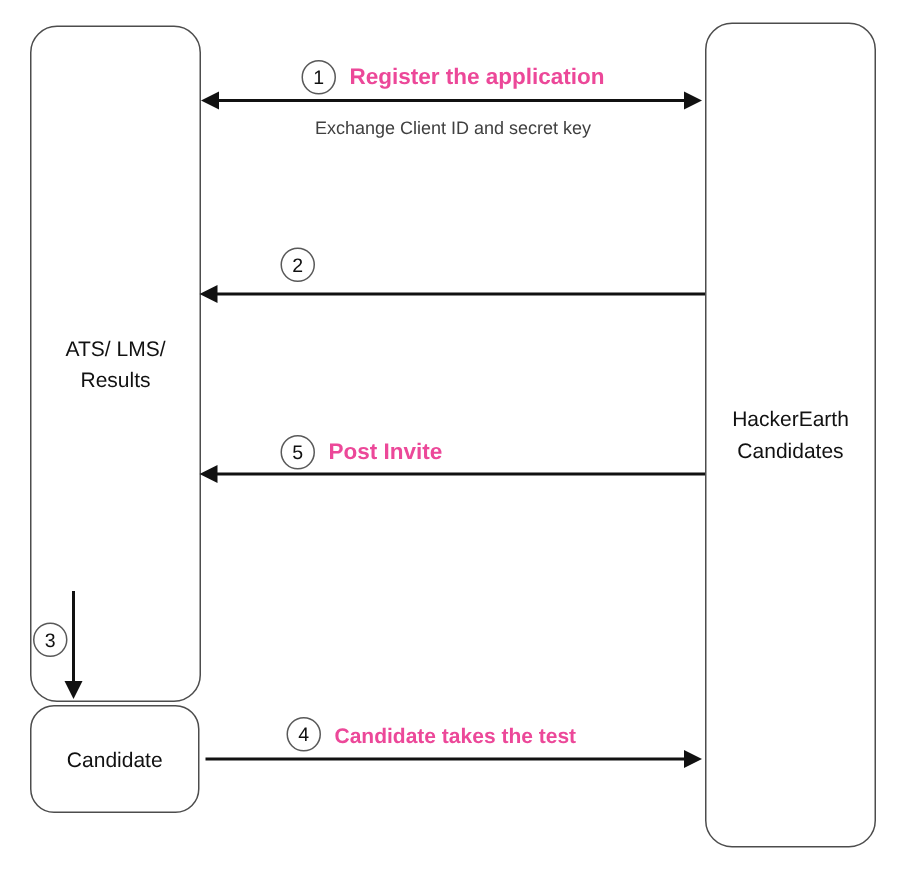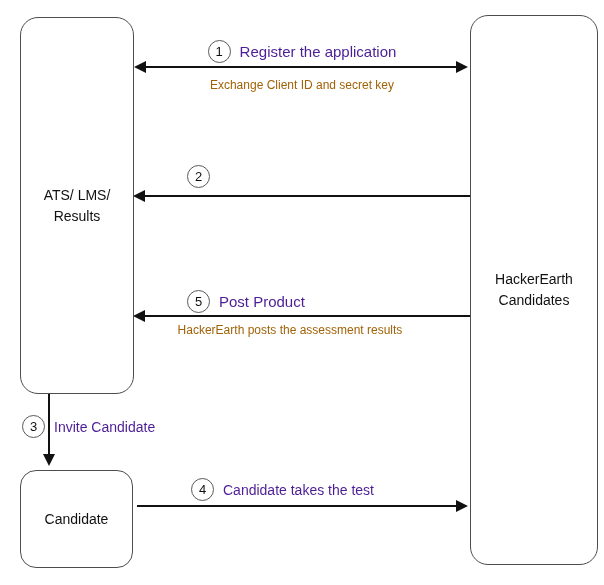--- a/index.html
+++ b/index.html
@@ -46,49 +46,49 @@
     border: 1px solid #595959;
     border-radius: 50%;
     background: #ffffff;
     display: flex;
     align-items: center;
     justify-content: center;
     font-size: 13px;
     color: #111111;
   }
   .msg-title-text {
-    font-weight: normal;
+    font-weight: bold;
     font-size: 15px;
     white-space: nowrap;
-    color: #4c1d95;
+    color: #ec4899;
   }
   .msg-sub {
     position: absolute;
     font-size: 12px;
     line-height: 16px;
     text-align: center;
-    color: #a16207;
+    color: #404040;
   }
 </style>
 </head>
 <body>
 
 <div class="canvas">
 
-  <div class="actor-box" style="left:20px; top:17px; width:114px; height:377px;">
+  <div class="actor-box" style="left:20px; top:17px; width:114px; height:451px;">
     <div>ATS/ LMS/</div>
     <div>Results</div>
   </div>
 
-  <div class="actor-box" style="left:470px; top:15px; width:128px; height:550px;">
+  <div class="actor-box" style="left:470px; top:15px; width:114px; height:550px;">
     <div>HackerEarth</div>
     <div>Candidates</div>
   </div>
 
-  <div class="actor-box" style="left:20px; top:470px; width:113px; height:98px; border-radius:16px;">
+  <div class="actor-box" style="left:20px; top:470px; width:113px; height:72px; border-radius:16px;">
     <div>Candidate</div>
   </div>
 
   <div class="msg-title centered" style="left:136px; top:40px; width:332px;">
     <span class="step-circle">1</span>
     <span class="msg-title-text">Register the application</span>
   </div>
   <div class="hline" style="left:146px; top:66px; width:312px;"></div>
   <div class="head head-left" style="left:134px; top:61px;"></div>
   <div class="head head-right" style="left:456px; top:61px;"></div>
@@ -97,33 +97,31 @@
   </div>
 
   <div class="msg-title" style="left:187px; top:165px;">
     <span class="step-circle">2</span>
   </div>
   <div class="hline" style="left:143px; top:195px; width:327px;"></div>
   <div class="head head-left" style="left:133px; top:190px;"></div>
 
   <div class="msg-title" style="left:187px; top:290px;">
     <span class="step-circle">5</span>
-    <span class="msg-title-text">Post Product</span>
+    <span class="msg-title-text">Post Invite</span>
   </div>
   <div class="hline" style="left:143px; top:315px; width:327px;"></div>
   <div class="head head-left" style="left:133px; top:310px;"></div>
   <div class="msg-sub" style="left:134px; top:322px; width:312px;">
-    <div>HackerEarth posts the assessment results</div>
   </div>
 
   <div class="vline" style="left:48px; top:394px; height:62px;"></div>
   <div class="head head-down" style="left:43px; top:454px;"></div>
   <div class="msg-title" style="left:22px; top:415px;">
     <span class="step-circle">3</span>
-    <span class="msg-title-text" style="font-size:14px;">Invite Candidate</span>
   </div>
 
   <div class="msg-title" style="left:191px; top:478px;">
     <span class="step-circle">4</span>
     <span class="msg-title-text" style="font-size:14px;">Candidate takes the test</span>
   </div>
   <div class="hline" style="left:137px; top:505px; width:320px;"></div>
   <div class="head head-right" style="left:456px; top:500px;"></div>
 
 </div>

